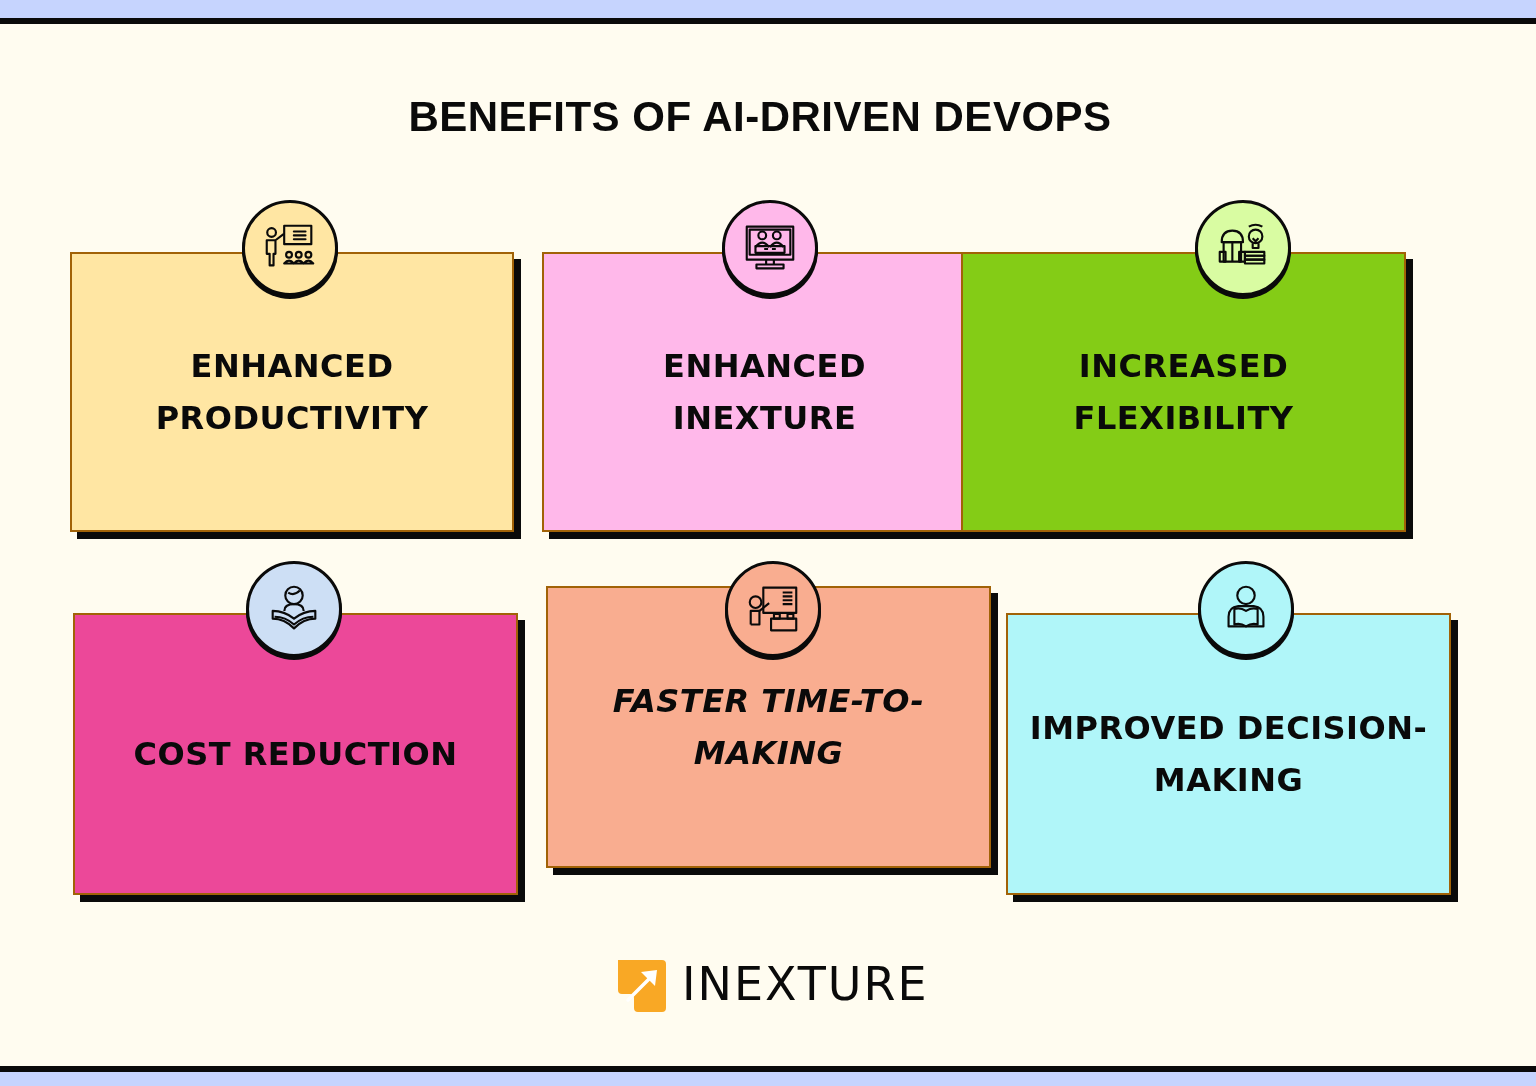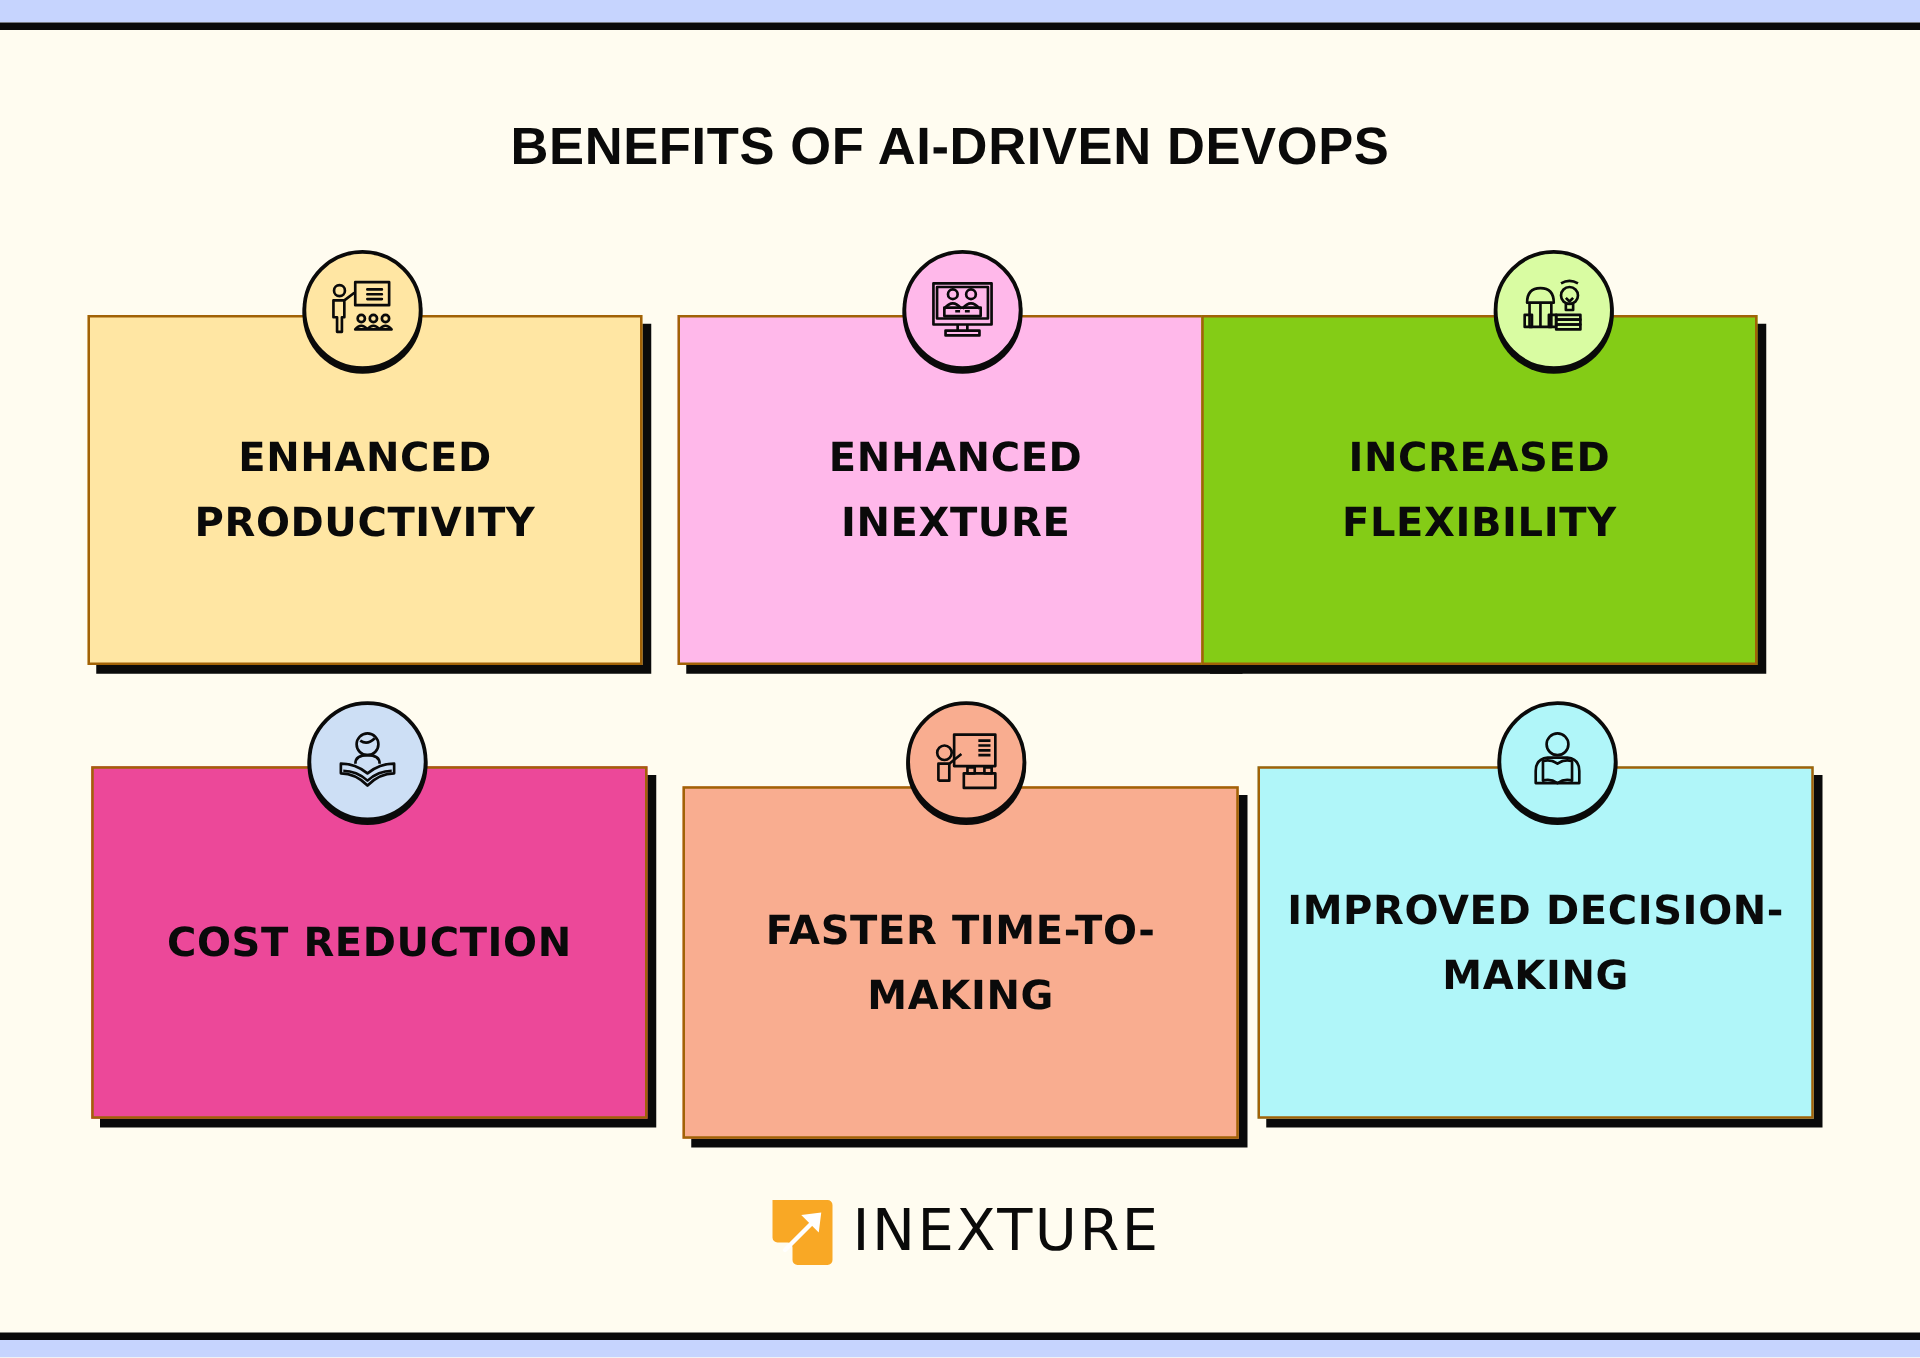--- a/index.html
+++ b/index.html
@@ -137,21 +137,21 @@
 <div class="badge" style="left:246px; top:561px; background:#cddff5;">
   <svg viewBox="0 0 64 64" fill="none" stroke="#0a0a0a" stroke-width="2.2" stroke-linejoin="round">
     <circle cx="32" cy="18" r="9"></circle>
     <path d="M26 15 q6 4 12 -2"></path>
     <path d="M22 34 q0 -7 10 -7 q10 0 10 7"></path>
     <path d="M10 34 q12 0 22 8 q10 -8 22 -8 v8 q-12 0 -22 10 q-10 -10 -22 -10 z"></path>
     <path d="M12 40 q11 0 20 8 q9 -8 20 -8"></path>
   </svg>
 </div>
 
-<div class="card" style="left:546px; top:629px; width:445px; height:282px; background:#f9ad90;">
+<div class="card" style="left:546px; top:586px; width:445px; height:282px; background:#f9ad90;font-style:italic;">
   <div class="card-text">
     <span>FASTER TIME-TO-</span>
     <span>MAKING</span>
   </div>
 </div>
 <div class="badge" style="left:725px; top:561px; background:#f9ad90;">
   <svg viewBox="0 0 64 64" fill="none" stroke="#0a0a0a" stroke-width="2.2" stroke-linejoin="round">
     <rect x="22" y="10" width="34" height="26"></rect>
     <path d="M42 15 h10 M42 19 h10 M42 23 h10 M42 27 h10"></path>
     <circle cx="14" cy="25" r="6"></circle>

